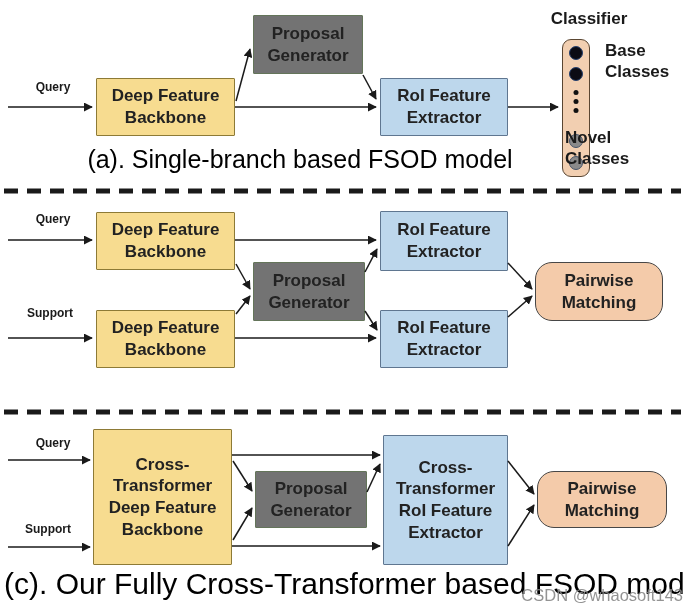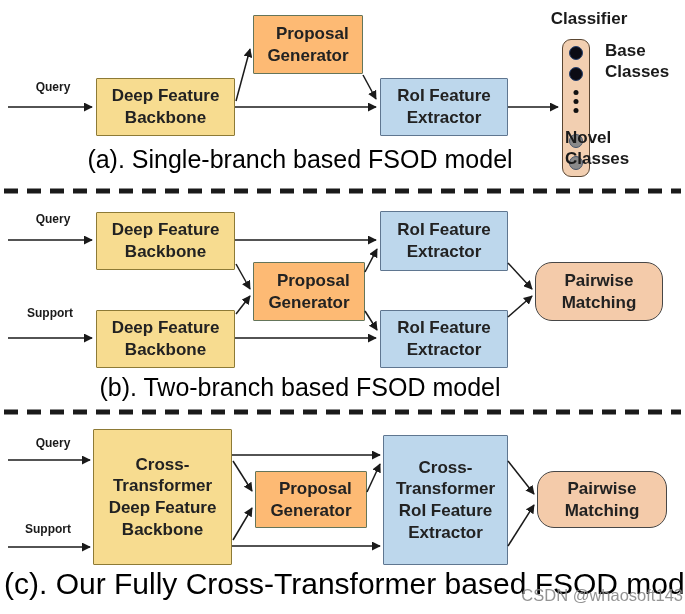--- a/index.html
+++ b/index.html
@@ -6,21 +6,21 @@
   #stage{
     position:relative;width:685px;height:614px;background:#ffffff;overflow:hidden;
     font-family:"Liberation Sans",sans-serif;
   }
   .box{
     position:absolute;display:flex;align-items:center;justify-content:center;
     text-align:center;font-weight:700;font-size:17px;line-height:1.28;color:#222;
     white-space:pre-line;border:1.7px solid #555;box-sizing:border-box;border-radius:1px;
   }
   .yellow{background:#f7dc90;border-color:#8d7a36;}
-  .green {background:#fdba74;border-color:#64755a;text-align:right;}
+  .green {background:#737373;border-color:#64755a;}
   .blue  {background:#bdd7ec;border-color:#5f7690;}
   .peach {background:#f4cbaa;border-color:#474747;border-radius:17px;}
   .io-label{
     position:absolute;font-weight:700;font-size:12px;color:#1a1a1a;text-align:center;
     white-space:pre-line;line-height:1.22;
   }
   .caption{
     position:absolute;font-family:Liberation Sans, sans-serif;font-size:25px;color:#000;
     text-align:center;white-space:nowrap;
   }
@@ -80,21 +80,20 @@
 Backbone</div>
   <div class="box green" style="left:253px;top:262px;width:112px;height:59px;">Proposal
 Generator</div>
   <div class="box blue" style="left:380px;top:211px;width:128px;height:60px;">RoI Feature
 Extractor</div>
   <div class="box blue" style="left:380px;top:310px;width:128px;height:58px;">RoI Feature
 Extractor</div>
   <div class="box peach" style="left:535px;top:262px;width:128px;height:59px;">Pairwise
 Matching</div>
 
-  <div class="caption" style="left:60px;top:373px;width:480px;">(b). Two-branch based FSOD model</div>
 
   <div class="io-label" style="left:24px;top:436px;width:58px;">Query</div>
   <div class="io-label" style="left:12px;top:522px;width:72px;">Support</div>
   <div class="box yellow" style="left:93px;top:429px;width:139px;height:136px;">Cross-
 Transformer
 Deep Feature
 Backbone</div>
   <div class="box green" style="left:255px;top:471px;width:112px;height:57px;">Proposal
 Generator</div>
   <div class="box blue" style="left:383px;top:435px;width:125px;height:130px;">Cross-

